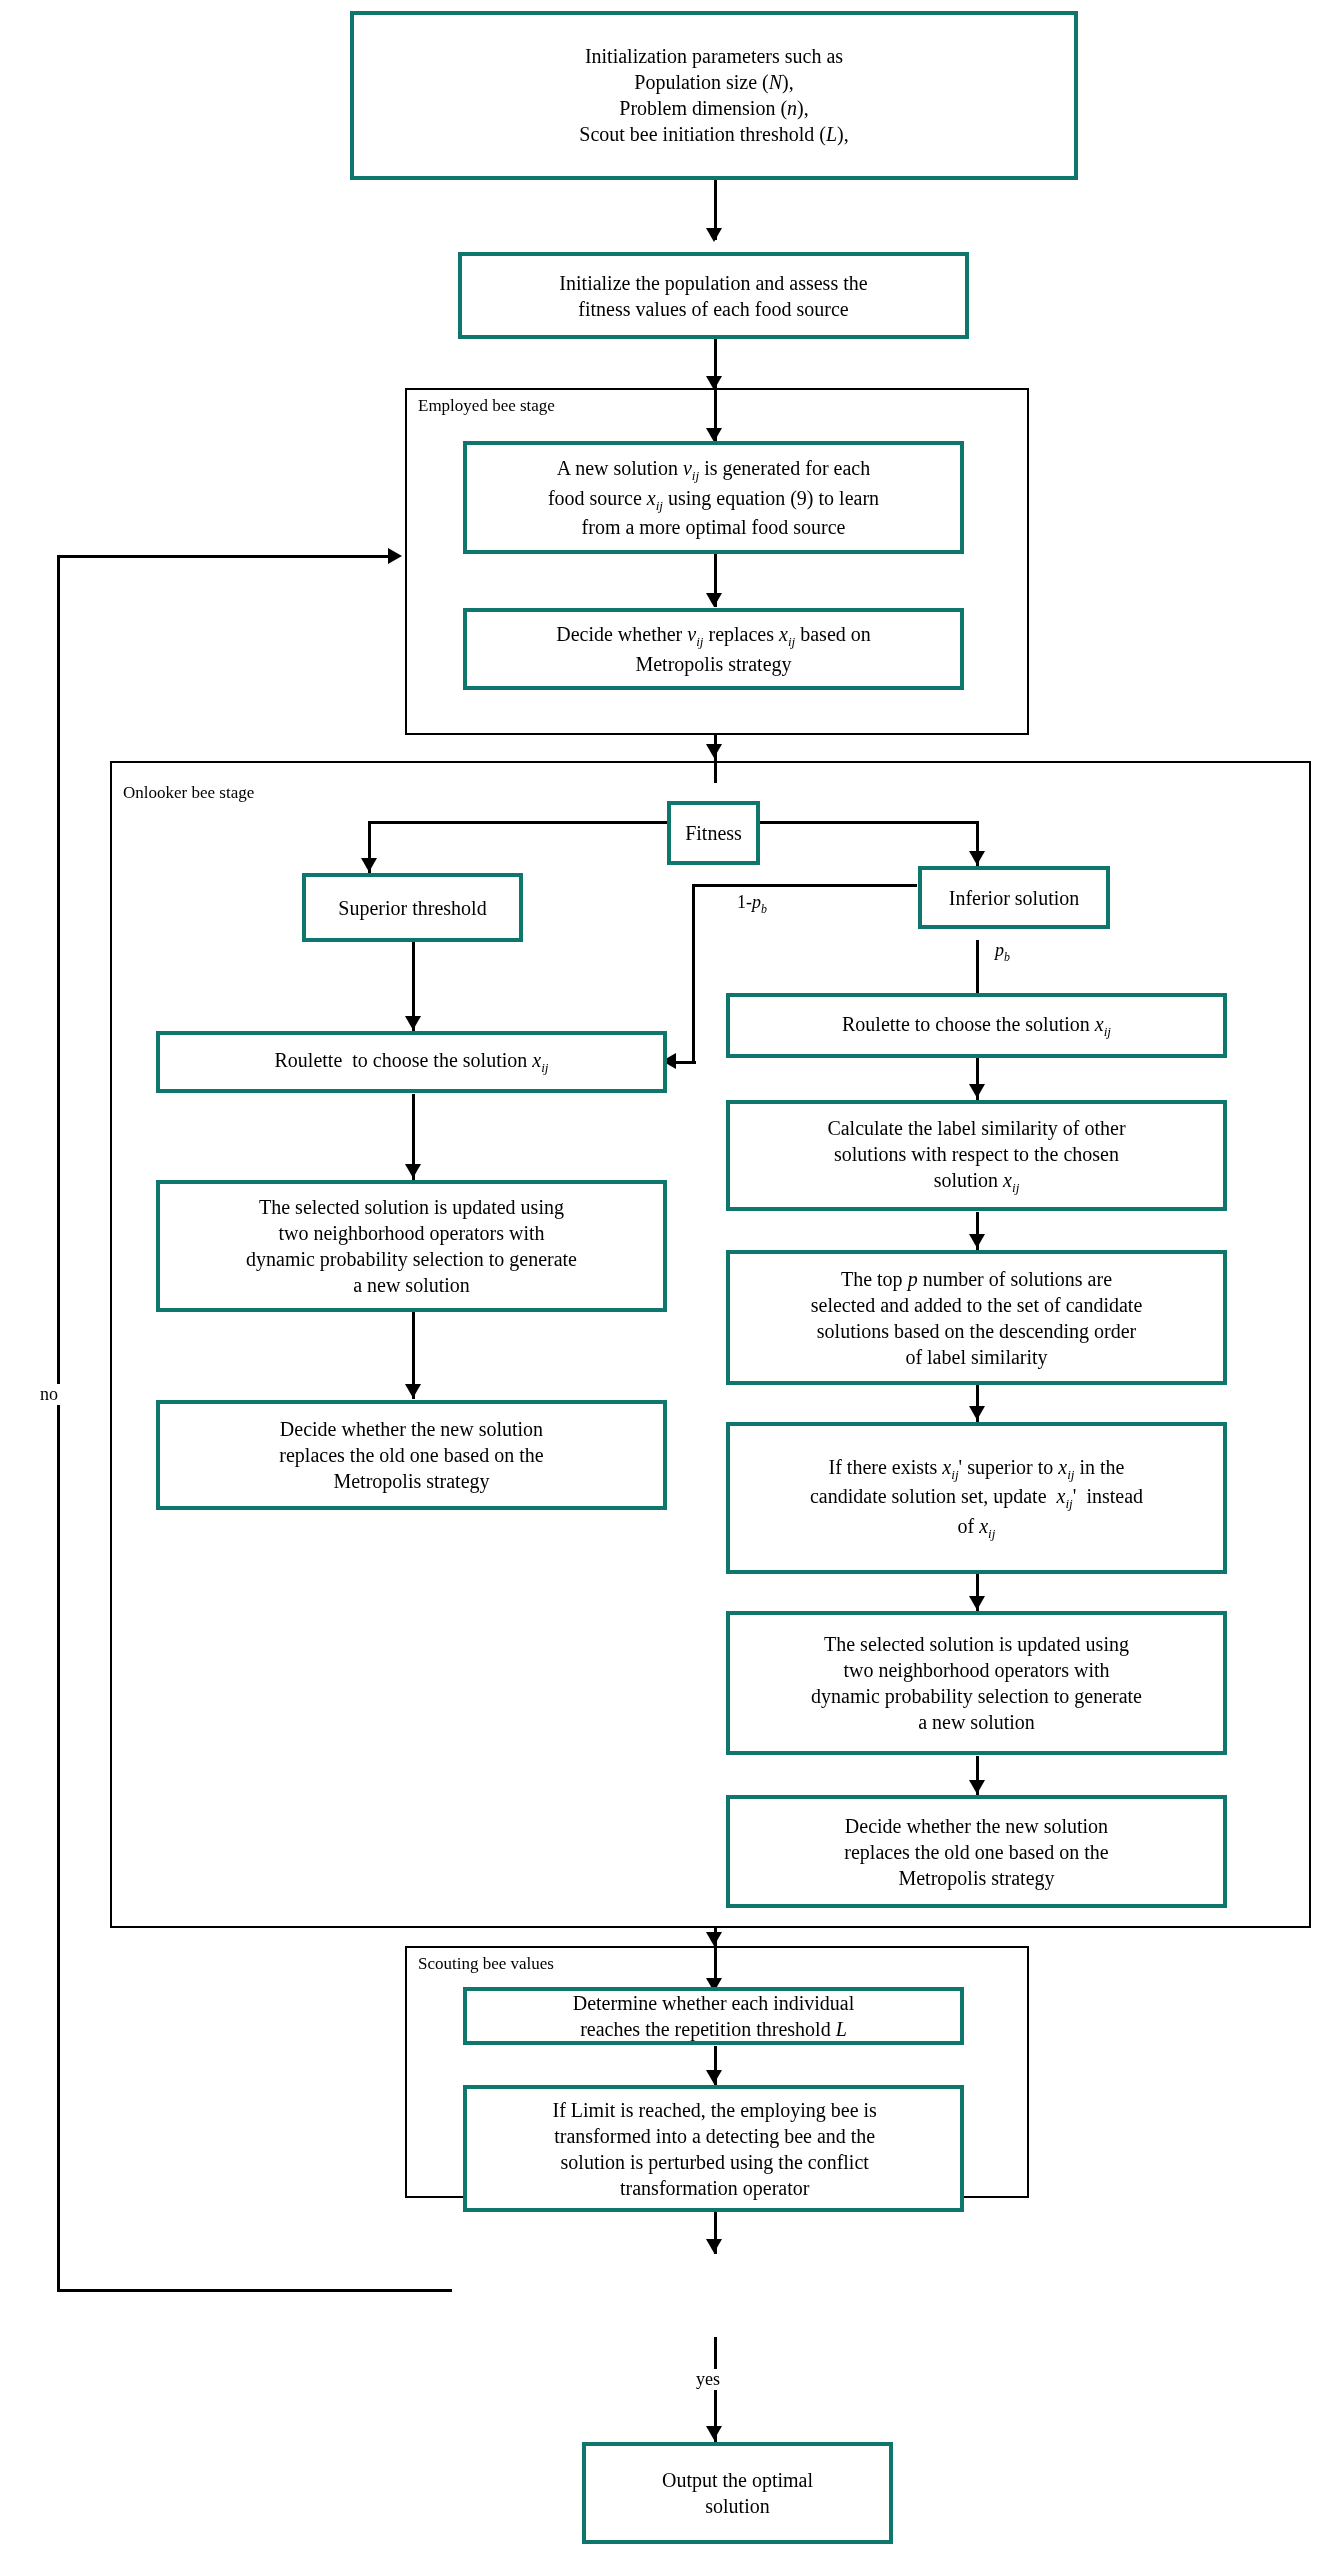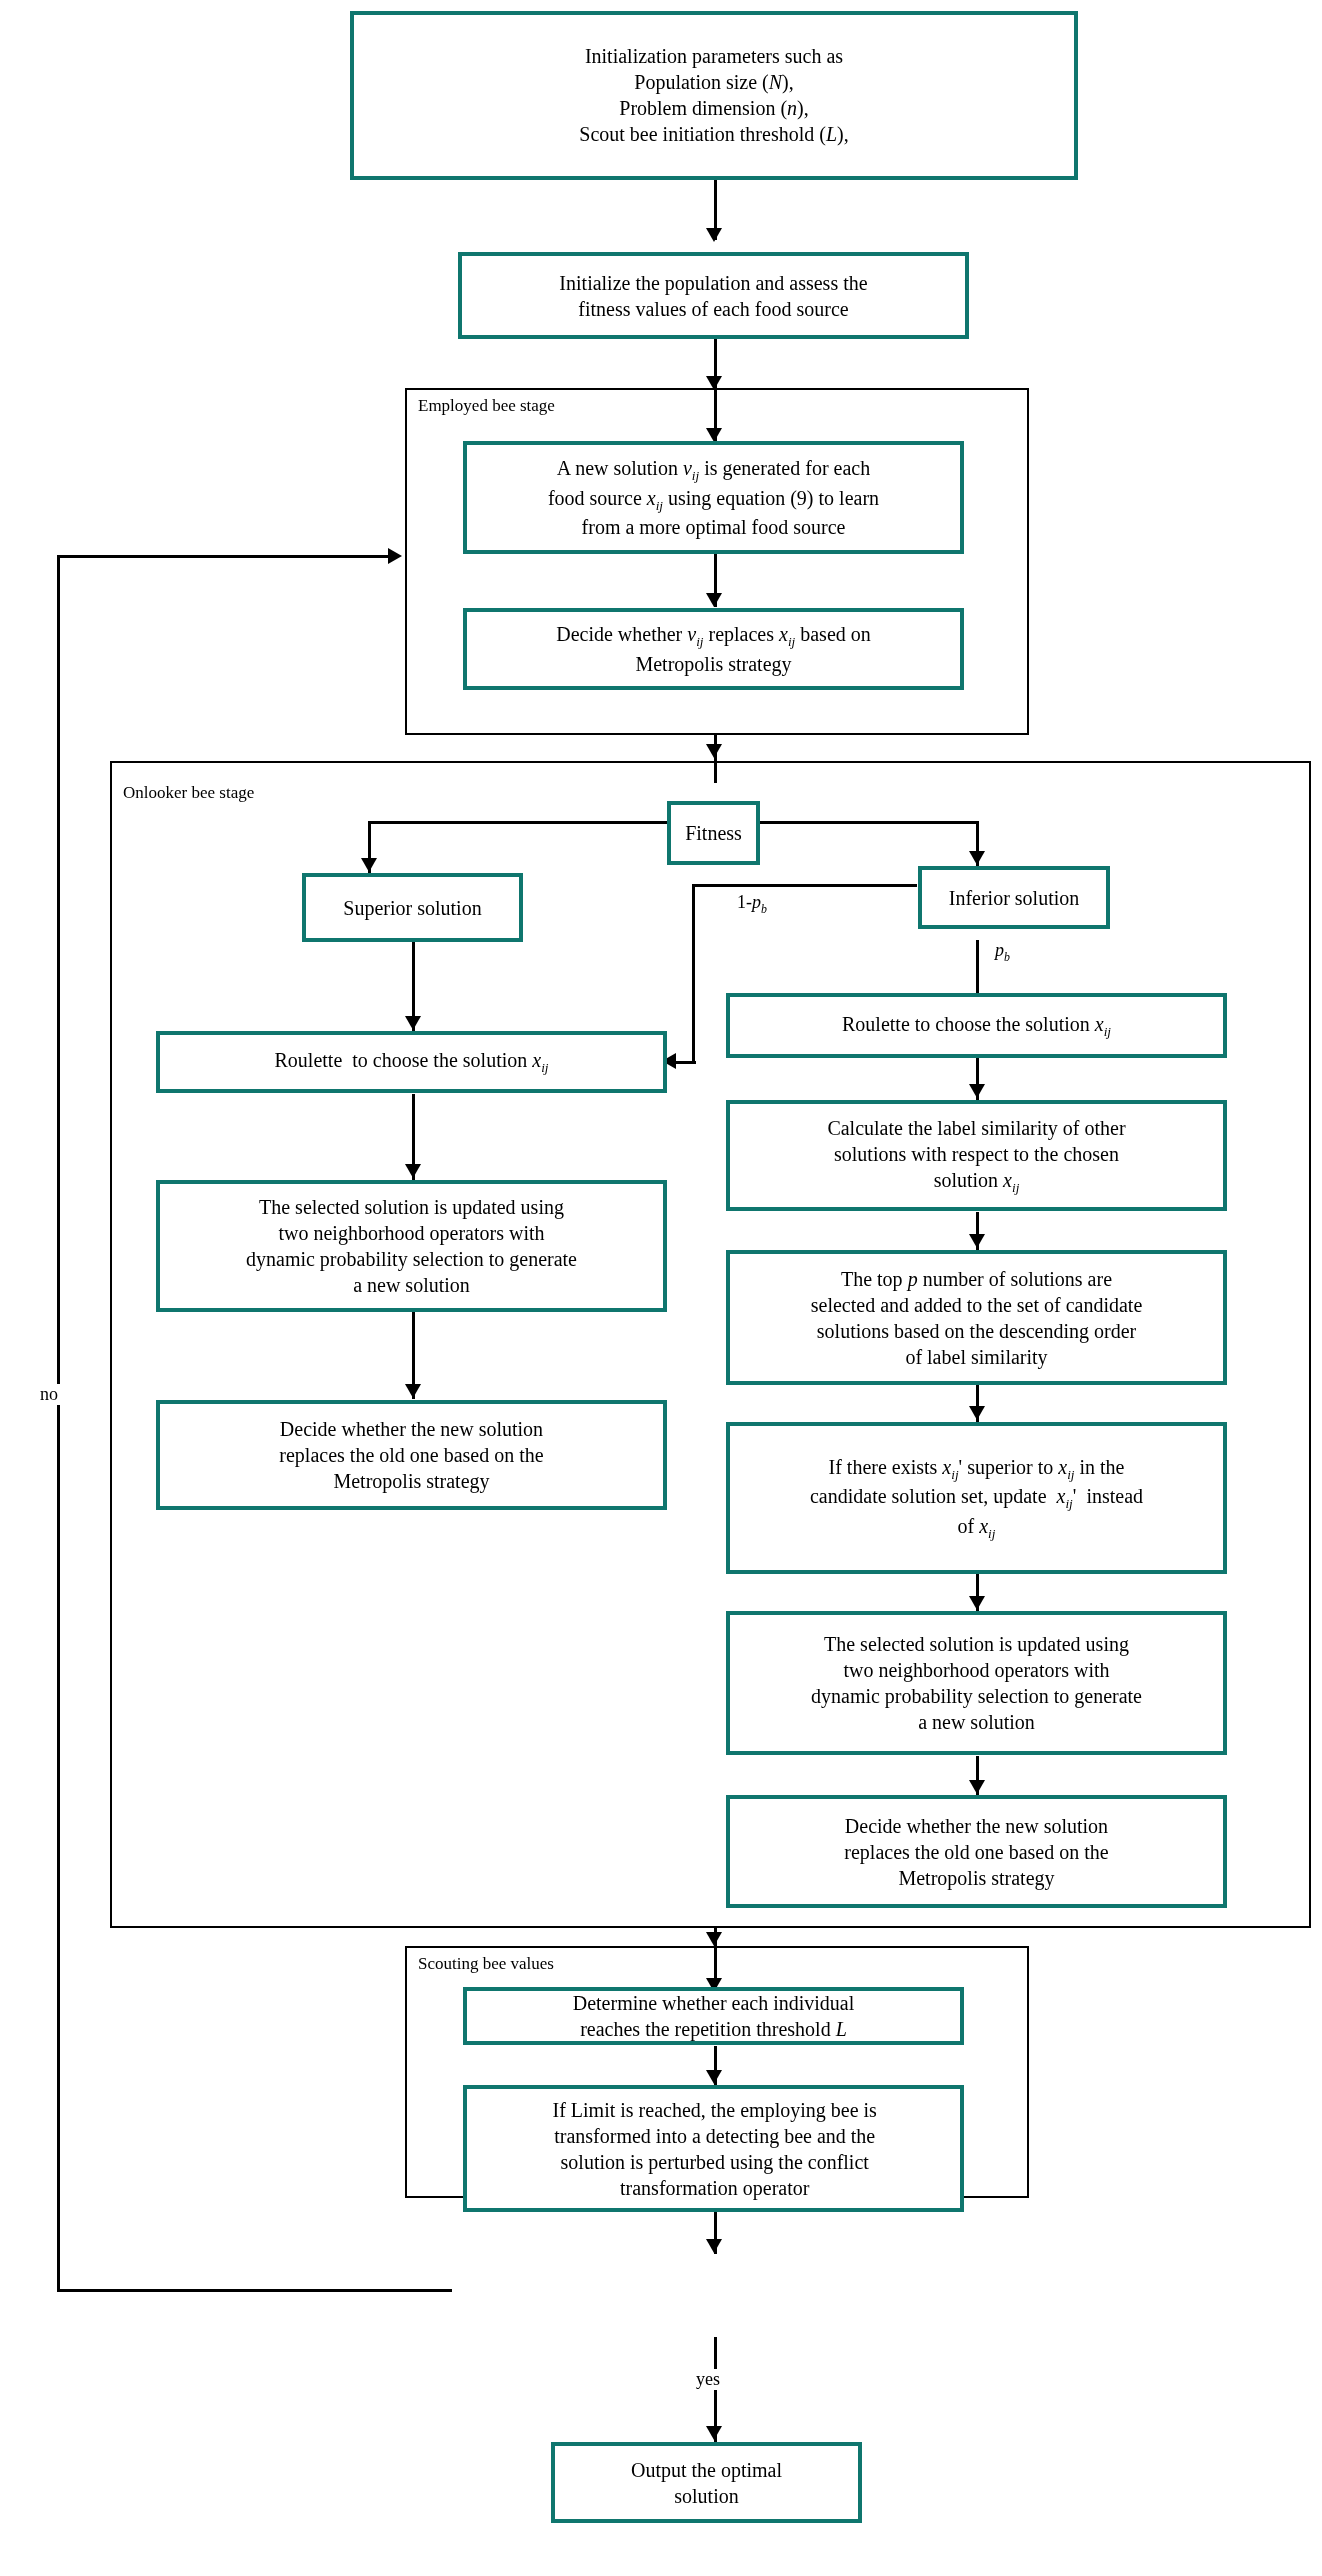--- a/index.html
+++ b/index.html
@@ -197,21 +197,21 @@
       Decide whether <i class="v">v</i><sub>ij</sub> replaces <i class="v">x</i><sub>ij</sub> based on<br>
       Metropolis strategy
     </span>
   </div>
 
   <div class="node" style="left:667px;top:801px;width:93px;height:64px;">
     <span class="txt">Fitness</span>
   </div>
 
   <div class="node" style="left:302px;top:873px;width:221px;height:69px;">
-    <span class="txt">Superior solution</span>
+    <span class="txt">Superior threshold</span>
   </div>
 
   <div class="node" style="left:918px;top:866px;width:192px;height:63px;">
     <span class="txt">Inferior solution</span>
   </div>
 
   <div class="node" style="left:156px;top:1031px;width:511px;height:62px;">
     <span class="txt">
       Roulette &nbsp;to choose the solution <i class="v">x</i><sub>ij</sub>
     </span>
@@ -292,21 +292,21 @@
   <div class="node" style="left:463px;top:2085px;width:501px;height:127px;padding-left:9px;">
     <span class="txt">
       If Limit is reached, the employing bee is<br>
       transformed into a detecting bee and the<br>
       solution is perturbed using the conflict<br>
       transformation operator
     </span>
   </div>
 
 
-  <div class="node" style="left:551px;top:2442px;width:311px;height:81px;">
+  <div class="node" style="left:582px;top:2442px;width:311px;height:102px;">
     <span class="txt">
       Output the optimal<br>
       solution
     </span>
   </div>
 
 </div>
 
 
 </body></html>

